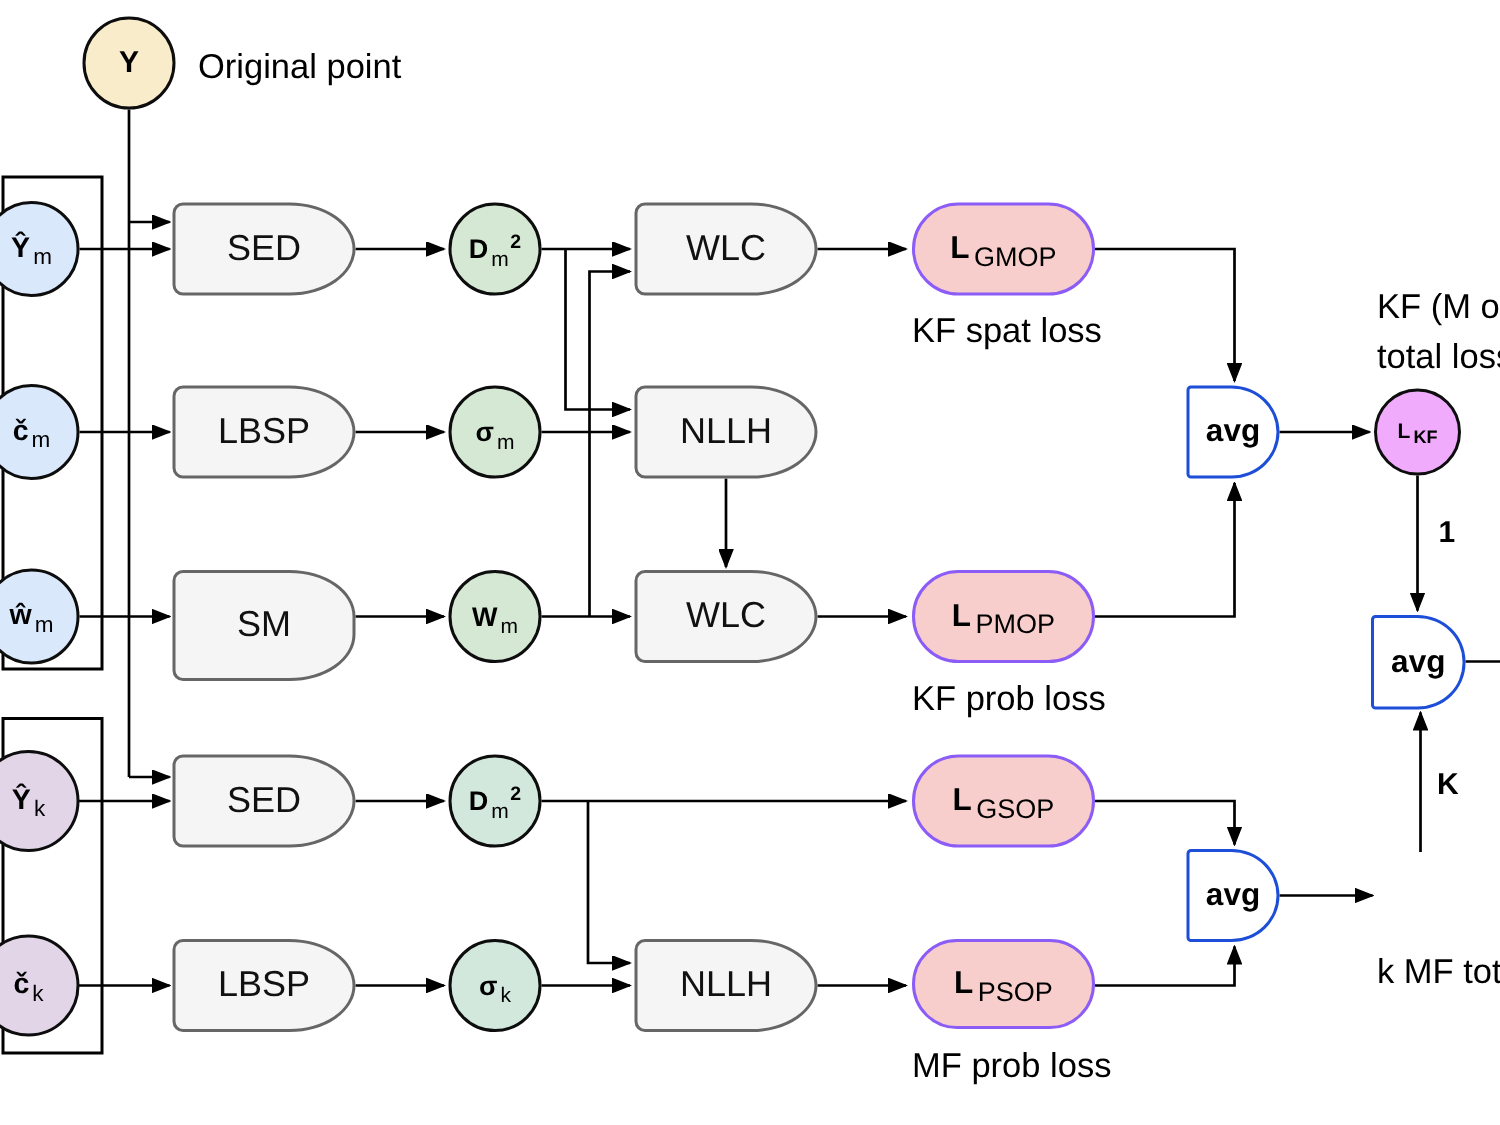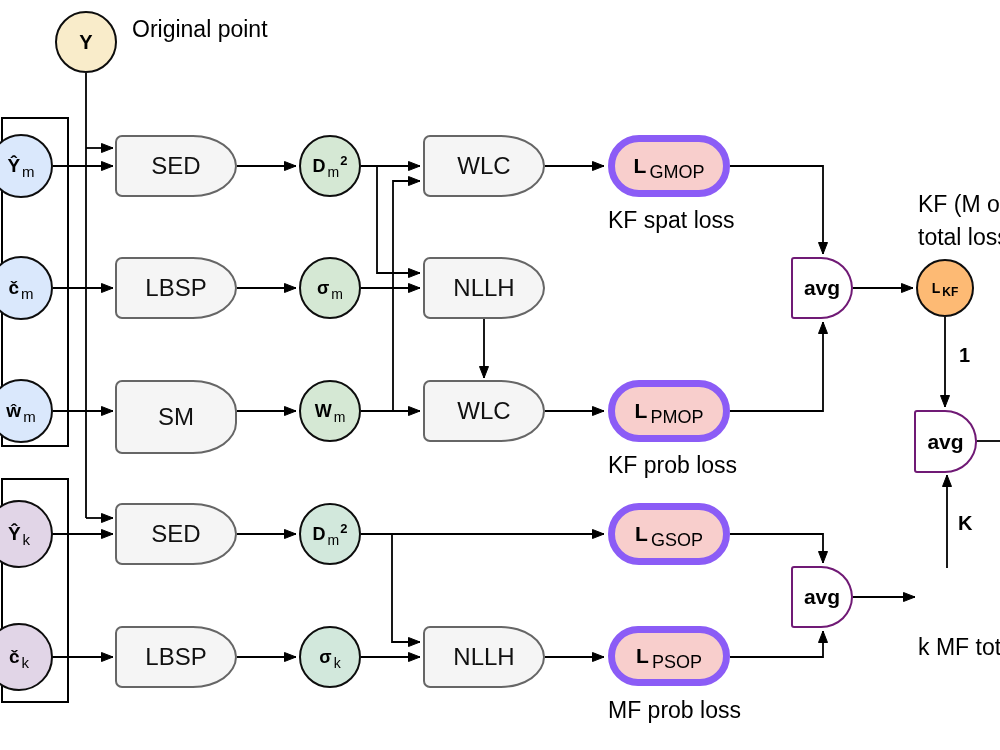--- a/index.html
+++ b/index.html
@@ -8,31 +8,31 @@
     overflow:hidden;font-family:"Liberation Sans",sans-serif;color:#000;
   }
   #wires{position:absolute;left:0;top:0;z-index:1;}
   .node{position:absolute;z-index:2;box-sizing:border-box;display:flex;align-items:center;justify-content:center;white-space:nowrap;}
   .circ{border-radius:50%;border:2px solid #0d0d0d;}
   .y-fill{background:#f9ecca;}
   .blue{background:#dae8fc;}
   .purple{background:#e1d5e7;}
   .green{background:#d5e8d4;}
   .teal{background:#d2e8dc;}
-  .white{background:#fdba74;}
+  .white{background:#f0abfc;}
   .proc{
     background:#f5f5f5;border:2px solid #666666;color:#111;
     border-radius:7px 44px 44px 7px / 7px 31px 31px 7px;
     font-size:24px;
   }
   .stadium{
-    background:#f8cecc;border:7px solid #8b5cf6;border-radius:31px;
+    background:#f8cecc;border:2px solid #8b5cf6;border-radius:31px;
   }
   .avg{
-    background:#fff;border:2px solid #701a75;
+    background:#fff;border:2px solid #1d4ed8;
     border-radius:3px 32px 32px 3px / 3px 31px 31px 3px;
     font-weight:bold;font-size:21px;
   }
   .box{position:absolute;z-index:0;border:2px solid #000;box-sizing:border-box;background:transparent;}
   .caption{position:absolute;z-index:2;font-size:23px;color:#000;white-space:nowrap;}
   .loss-cap{width:122px;text-align:center;}
   .edge-lbl{position:absolute;z-index:2;font-size:20px;font-weight:bold;color:#000;}
   
   .m20{font-weight:bold;font-size:20px;}
   .m19{font-weight:bold;font-size:19px;}
@@ -93,21 +93,21 @@
       <polyline points="977,441 1002,441"></polyline>
     </g>
   </svg>
 
   <div class="box" style="left:1px;top:117px;width:68px;height:330px"></div>
   <div class="box" style="left:1px;top:478px;width:68px;height:225px"></div>
 
   <div class="node circ y-fill" style="left:55px;top:11px;width:62px;height:62px;border-width:2.5px">
     <span class="m20">Y</span>
   </div>
-  <div class="caption" style="left:132px;top:16px">Original point</div>
+  <div class="caption" style="left:132px;top:31px">Original point</div>
 
   <div class="node circ blue" style="left:-11px;top:134px;width:64px;height:64px">
     <span><span class="m19">Ŷ</span><span class="sb">m</span></span>
   </div>
   <div class="node circ blue" style="left:-11px;top:256px;width:64px;height:64px">
     <span><span class="m19">č</span><span class="sb">m</span></span>
   </div>
   <div class="node circ blue" style="left:-11px;top:379px;width:64px;height:64px">
     <span><span class="m19">ŵ</span><span class="sb">m</span></span>
   </div>

